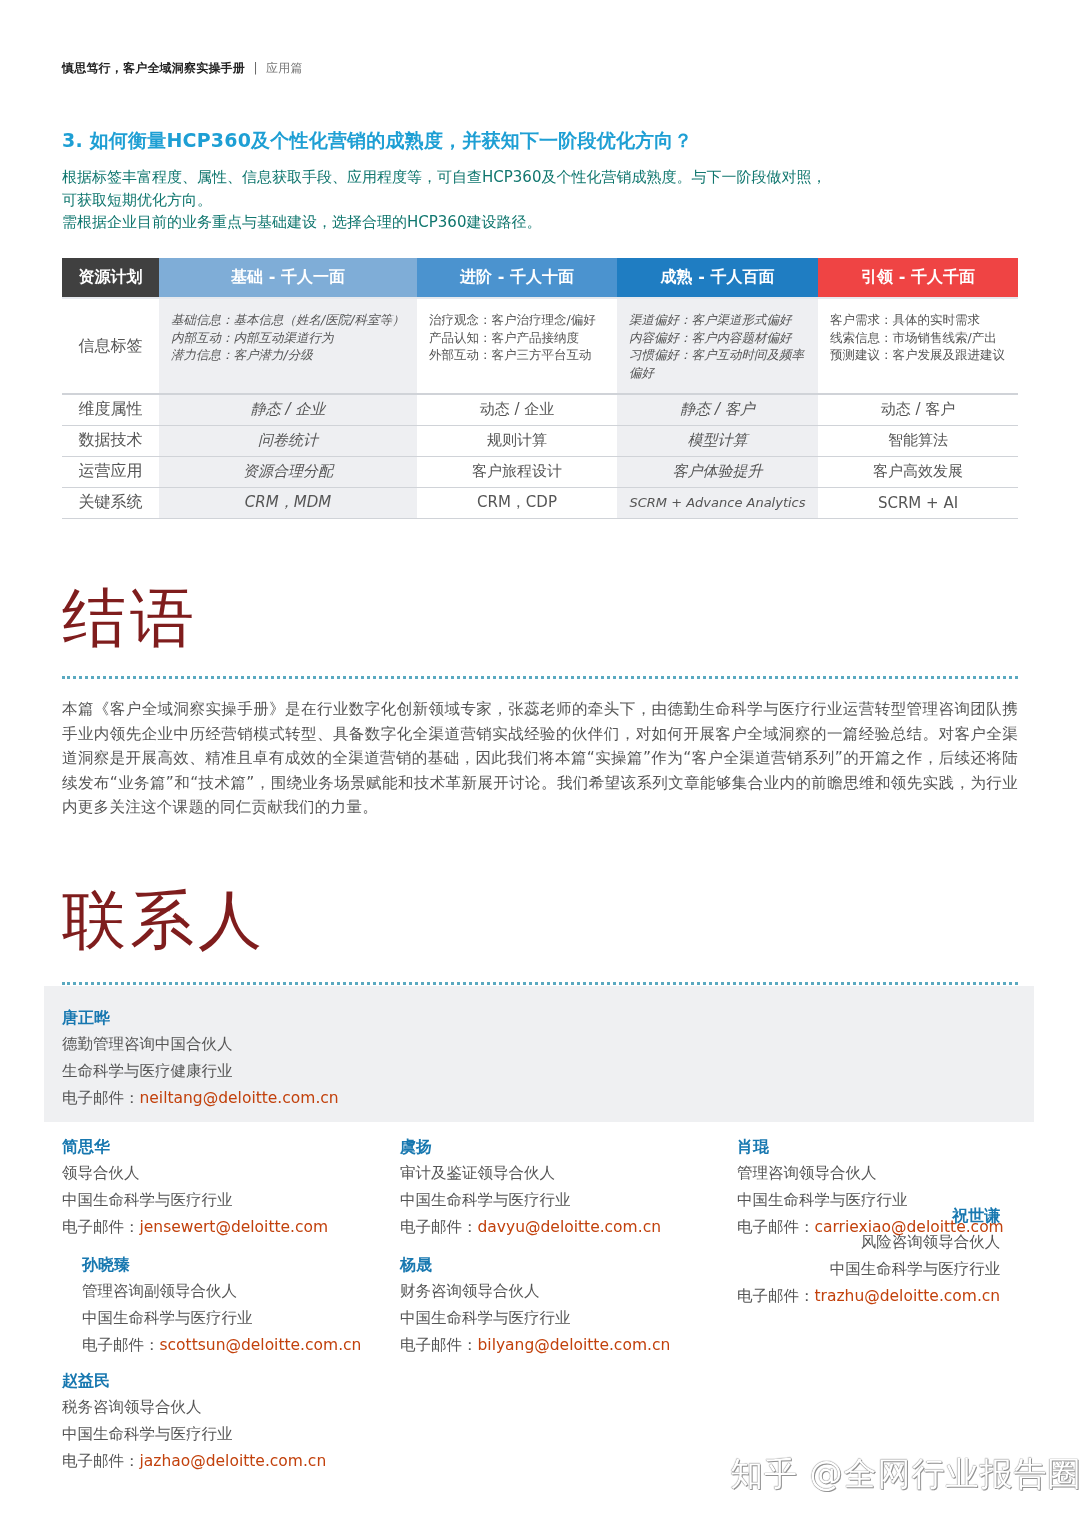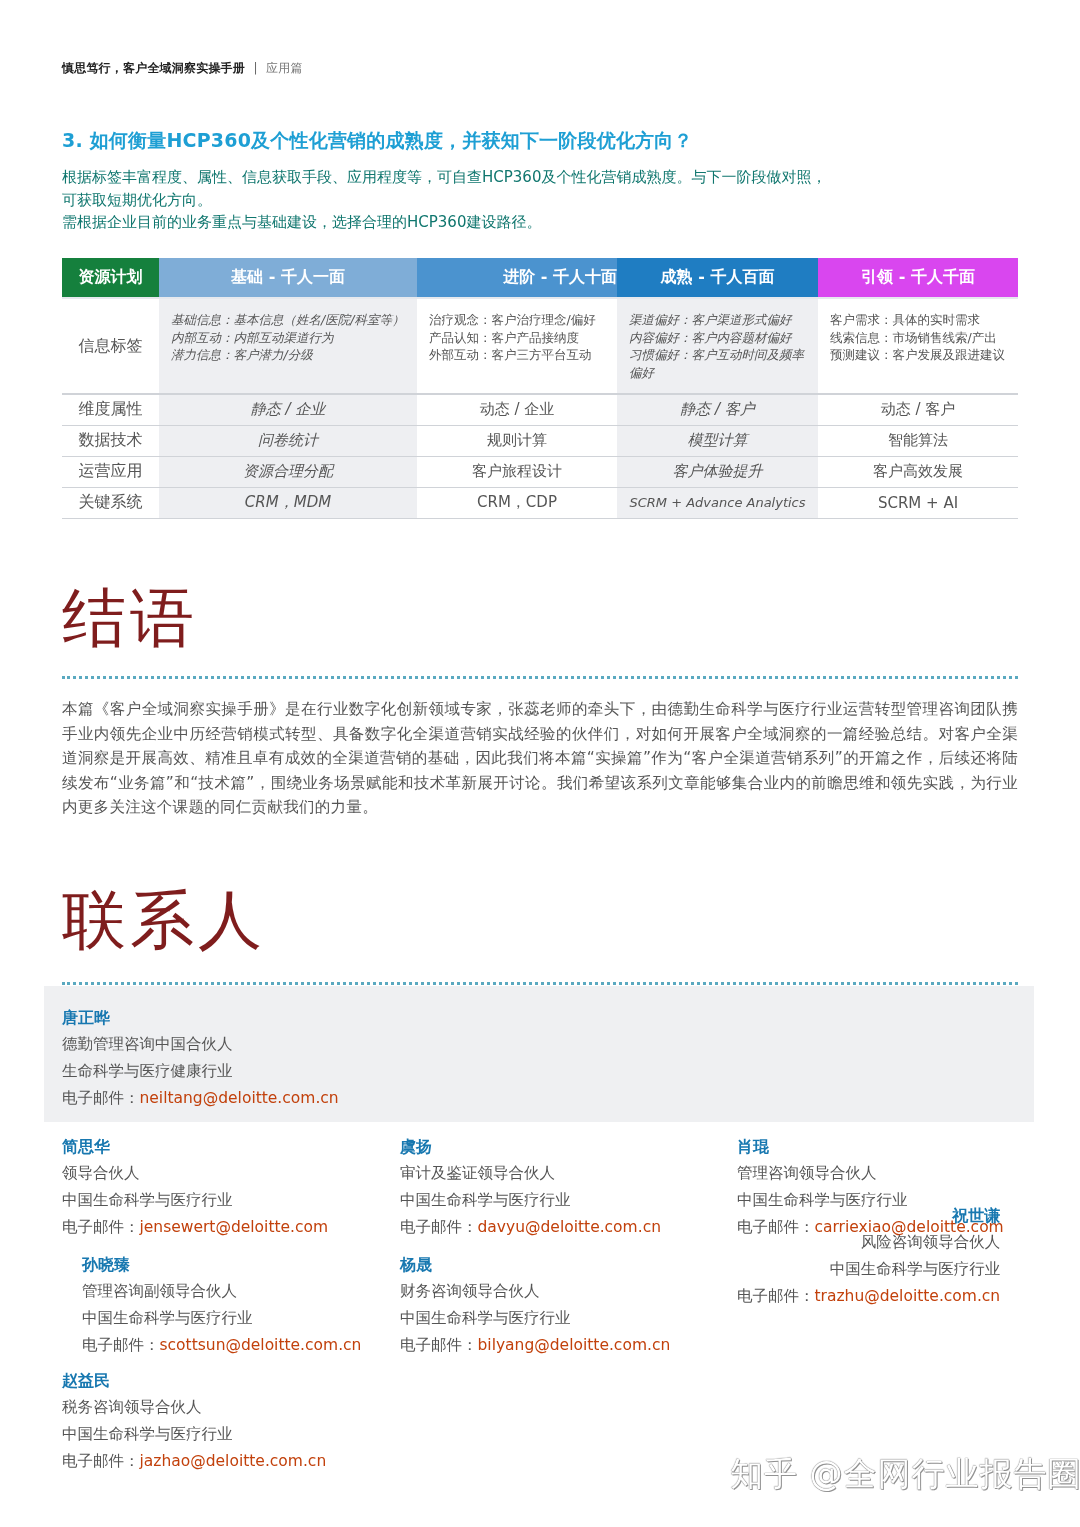--- a/index.html
+++ b/index.html
@@ -10,25 +10,25 @@
     .running-header .sep { font-weight: normal; color: #666; margin: 0 4px; }
     .running-header .sub { font-weight: normal; color: #777; }
 
     .section-q { position: absolute; left: 62px; top: 128px; font-size: 19px; font-weight: bold; color: #1e9fd4; white-space: nowrap; letter-spacing: 0.2px; }
     .intro { position: absolute; left: 62px; top: 166px; width: 960px; font-size: 15px; line-height: 22.5px; color: #0f766e; }
     .intro p { white-space: nowrap; }
 
     
     .maturity-table { position: absolute; left: 62px; top: 258px; width: 956px; border-collapse: collapse; table-layout: fixed; }
     .maturity-table th { height: 40px; color: #fff; font-size: 16px; font-weight: bold; text-align: center; border-bottom: 2px solid #e6e9ee; }
-    .maturity-table th.c0 { background: #15803d; width: 97px; }
+    .maturity-table th.c0 { background: #404040; width: 97px; }
     .maturity-table th.c1 { background: #7fadd7; width: 258px; }
-    .maturity-table th.c2 { background: #4b93cf; width: 200px; text-align: right; }
+    .maturity-table th.c2 { background: #4b93cf; width: 200px; }
     .maturity-table th.c3 { background: #1f7dc2; width: 201px; }
-    .maturity-table th.c4 { background: #d946ef; width: 200px; }
+    .maturity-table th.c4 { background: #ef4444; width: 200px; }
     .maturity-table td { font-size: 15px; color: #555; text-align: center; height: 31px; border-bottom: 1px solid #d0d3d8; vertical-align: middle; white-space: nowrap; }
     .maturity-table td.rowlabel { font-size: 16px; color: #555; }
     .maturity-table td.shade { background: #eeeff2; font-style: italic; }
     .maturity-table tr.info td { height: 96px; vertical-align: top; text-align: left; font-size: 12.5px; line-height: 17.5px; padding: 12px 10px 0 12px; white-space: normal; border-bottom: 2px solid #d0d3d8; }
     .maturity-table tr.info td.rowlabel { text-align: center; vertical-align: middle; padding: 0; font-size: 16px; font-family: Liberation Serif, serif; }
     .maturity-table tr.info td .line { display: block; }
     .maturity-table td.small { font-size: 13px; margin-top: 22px; }
 
     .big-heading { position: absolute; left: 62px; font-size: 64px; font-weight: normal; color: #7f1d1d; letter-spacing: 4px; line-height: 1; font-family: "DejaVu Sans", sans-serif; }
     .dotted-rule { position: absolute; left: 62px; width: 956px; height: 0; border-top: 3px dotted #5aa9c0; }

